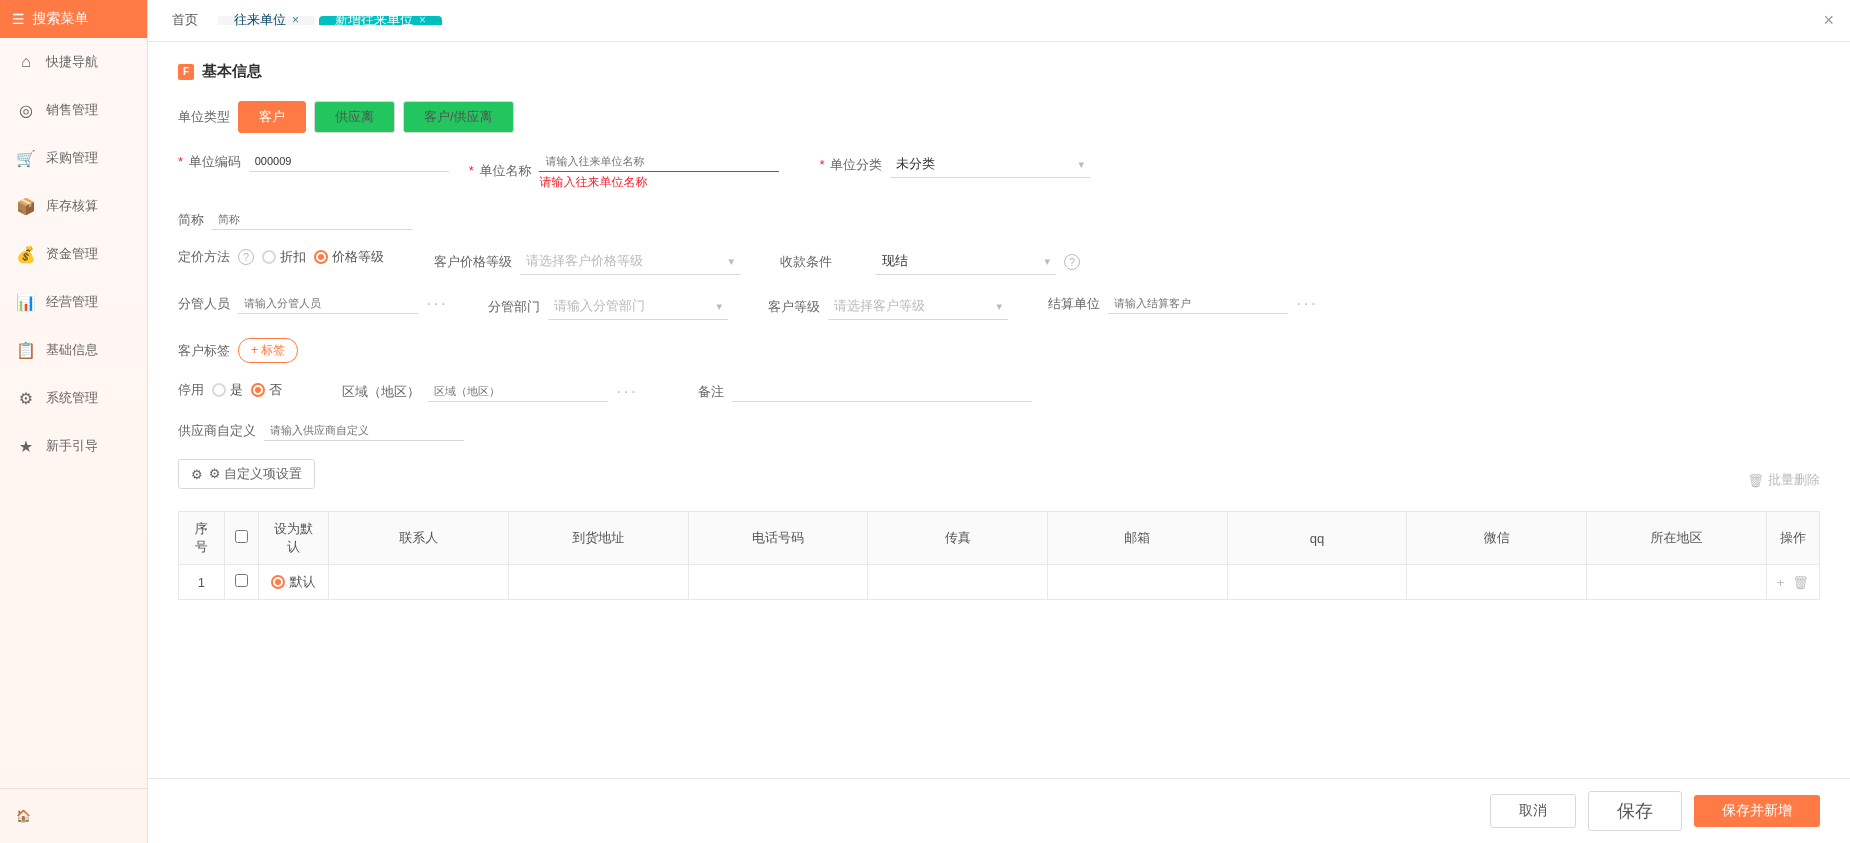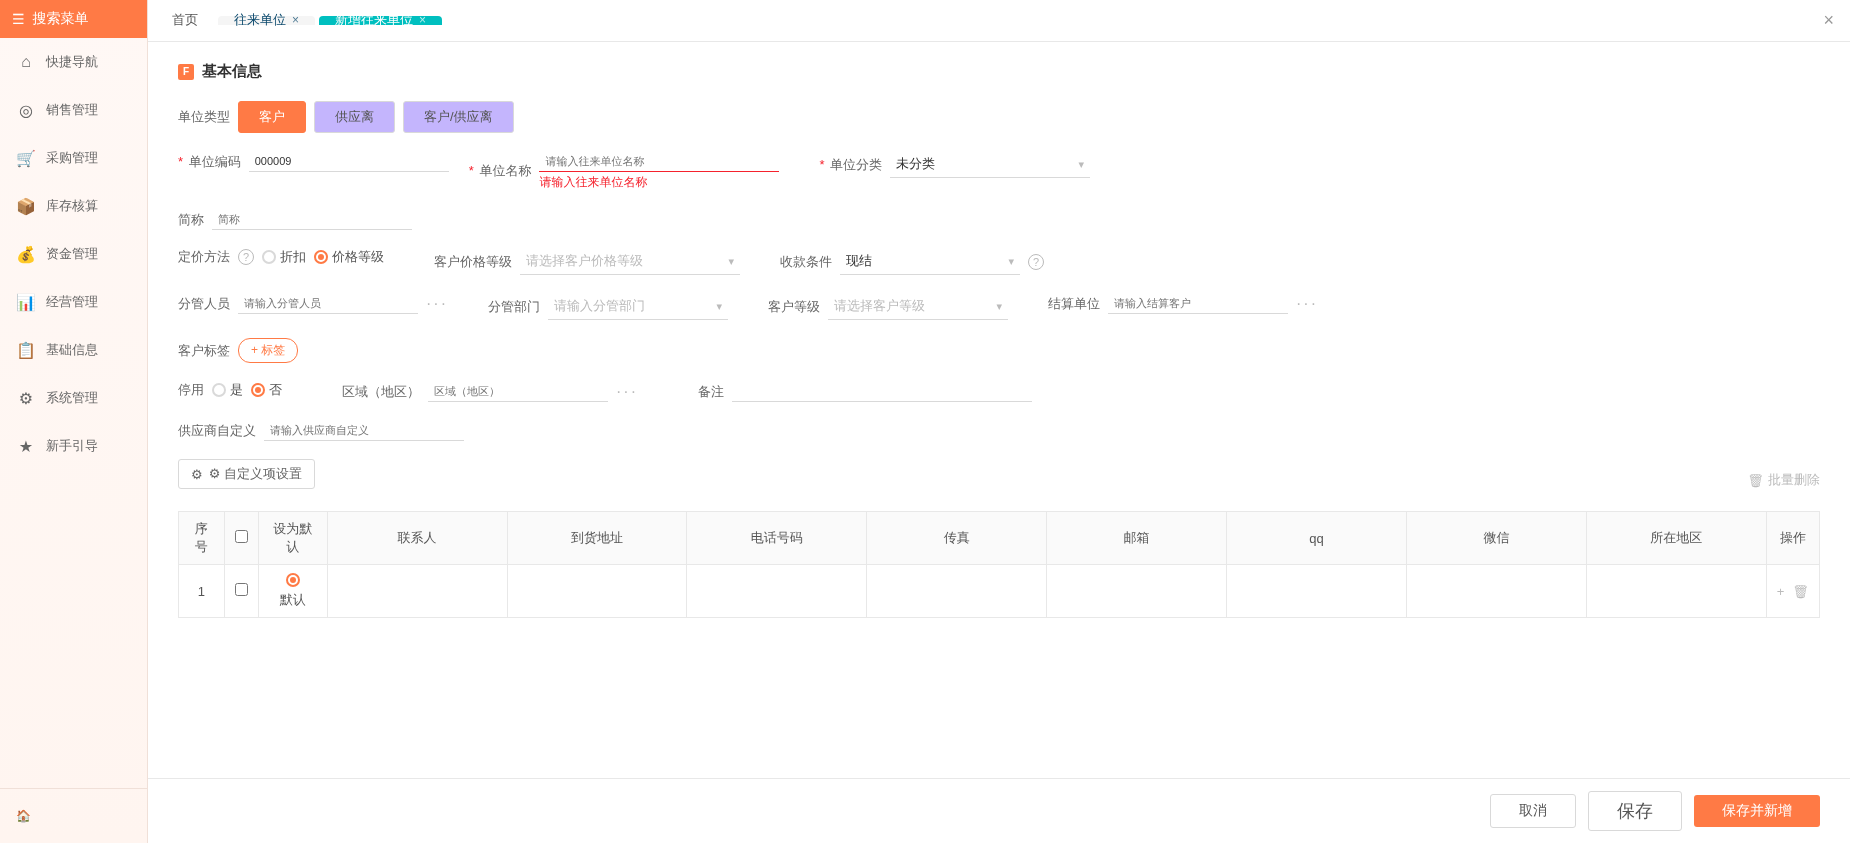--- a/index.html
+++ b/index.html
@@ -169,21 +169,21 @@
       width: 6px; height: 6px;
       border-radius: 50%;
       background: #ff7a45;
     }
 
     
     .unit-type-row { display: flex; align-items: center; gap: 8px; margin-bottom: 18px; }
     .unit-btn {
       padding: 6px 20px;
       border: 1px solid #d9d9d9;
-      background: #c4b5fd;
+      background: #22c55e;
       border-radius: 3px;
       font-size: 13px;
       cursor: pointer;
       color: #555;
     }
     .unit-btn.active { background: #ff7a45; border-color: #ff7a45; color: #fff; }
 
     
     .field-select {
       display: flex;
@@ -440,21 +440,21 @@
       <div class="form-field" style="margin-left:30px;">
         <span class="field-label">客户价格等级</span>
         <div class="field-select" style="width:220px;">
           <span class="placeholder">请选择客户价格等级</span>
           <span class="arrow">▾</span>
         </div>
       </div>
 
       <div class="form-field" style="margin-left:20px;">
         <span class="field-label">收款条件</span>
-        <div class="field-select" style="width:180px;">
+        <div class="field-select" style="width:180px;margin-left:36px;">
           <span>现结</span>
           <span class="arrow">▾</span>
         </div>
         <div class="question-icon">?</div>
       </div>
     </div>
 
     <div class="form-row">
       <div class="form-field">
         <span class="field-label">分管人员</span>
@@ -555,21 +555,21 @@
             <th>微信</th>
             <th>所在地区</th>
             <th>操作</th>
           </tr>
         </thead>
         <tbody>
           <tr>
             <td>1</td>
             <td><input type="checkbox" style=""></td>
             <td>
-              <div class="radio-item" style="justify-content:center;flex-direction:column;">
+              <div class="radio-item" style="justify-content:center;">
                 <div class="radio-circle checked"></div>
                 <span>默认</span>
               </div>
             </td>
             <td><input type="text" style="border: none; outline: none; width: 100%; font-size: 13px;"></td>
             <td><input type="text" style="border: none; outline: none; width: 100%; font-size: 13px;"></td>
             <td><input type="text" style="border: none; outline: none; width: 100%; font-size: 13px;"></td>
             <td><input type="text" style="border: none; outline: none; width: 100%; font-size: 13px;"></td>
             <td><input type="text" style="border: none; outline: none; width: 100%; font-size: 13px;"></td>
             <td><input type="text" style="border: none; outline: none; width: 100%; font-size: 13px;"></td>

